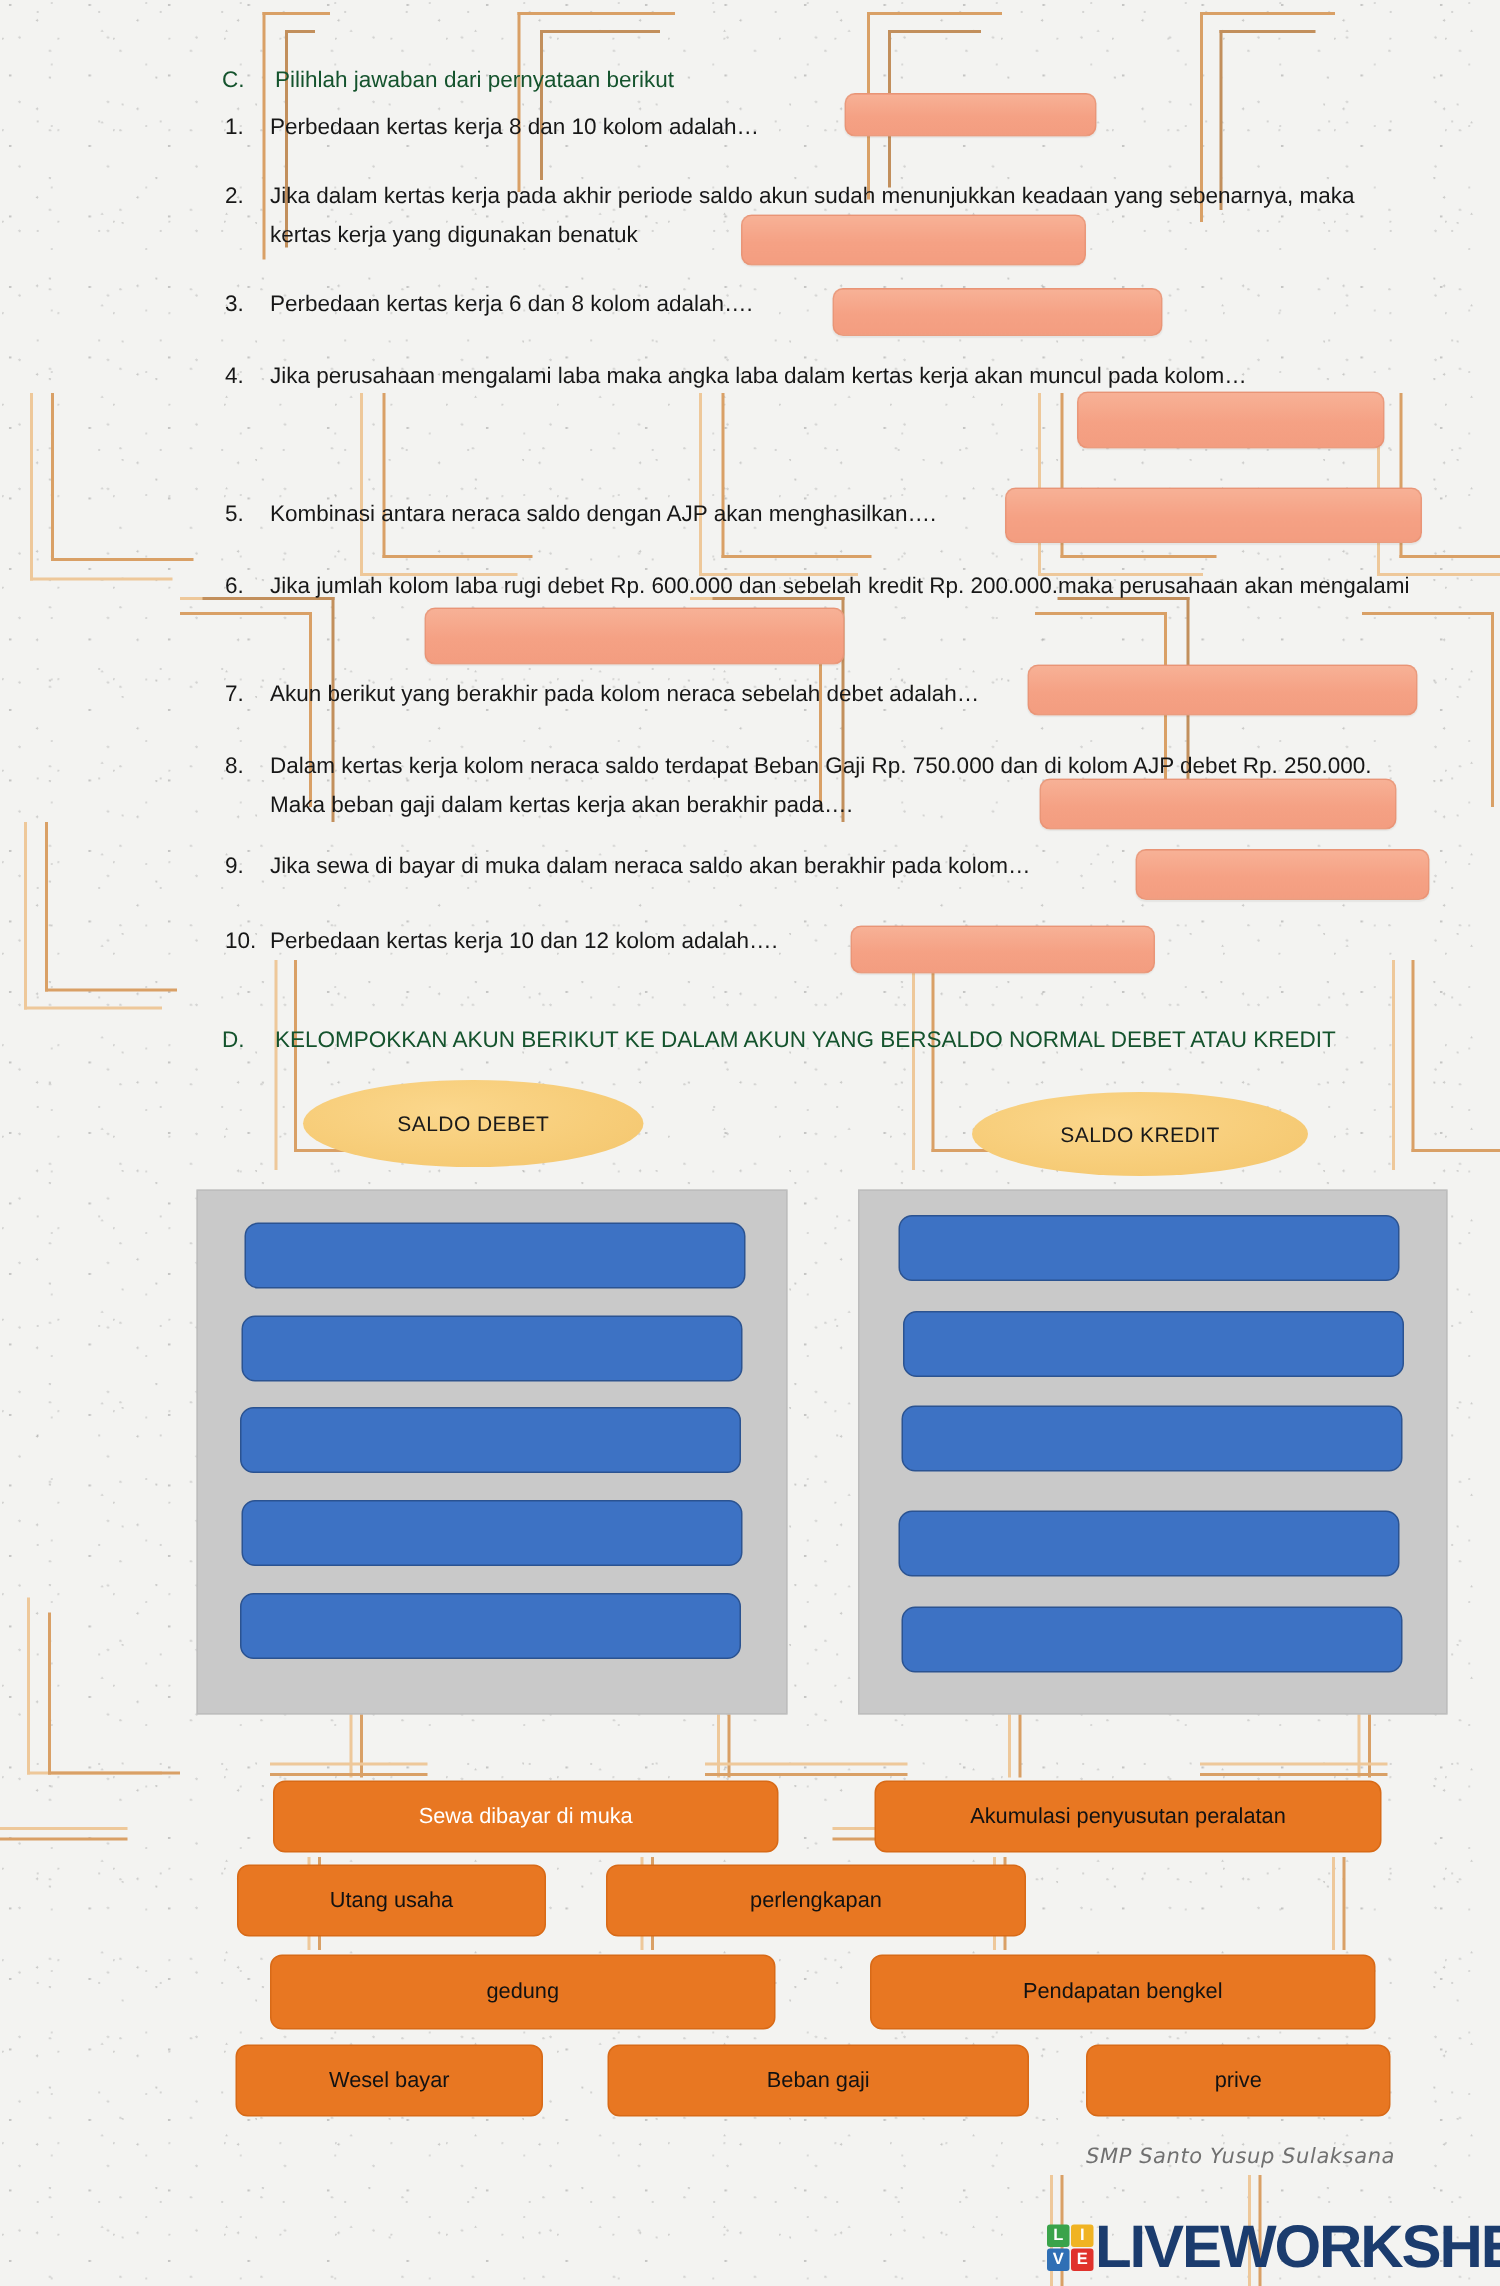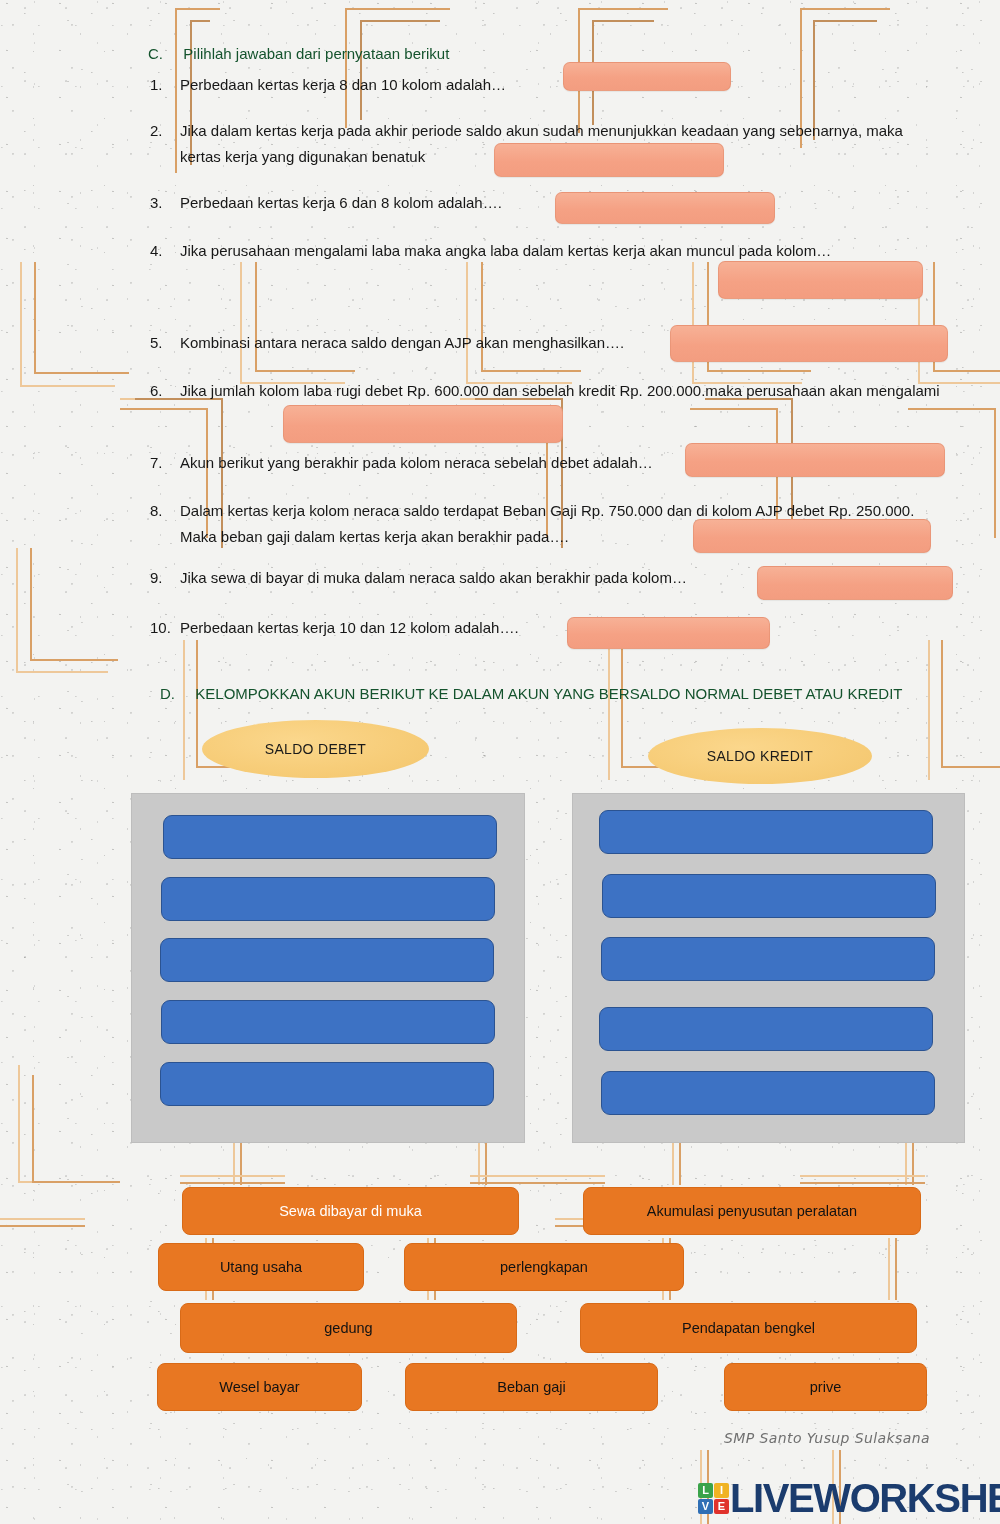--- a/index.html
+++ b/index.html
@@ -315,21 +315,21 @@
     <span class="txt">Jika sewa di bayar di muka dalam neraca saldo akan berakhir pada kolom…</span>
   </div>
   <div class="ansbox" style="left:757px; top:566px; width:196px; height:34px;"></div>
 
   <div class="q" style="left:150px; top:615px; width:420px;">
     <span class="num">10.</span>
     <span class="txt">Perbedaan kertas kerja 10 dan 12 kolom adalah….</span>
   </div>
   <div class="ansbox" style="left:567px; top:617px; width:203px; height:32px;"></div>
 
-  <div class="section-head" style="left:148px; top:685px;margin-left:12px;">
+  <div class="section-head" style="left:148px; top:685px;">
     <span>D.</span>
     <span style="display:inline-block; width:12px;"></span>
     <span>KELOMPOKKAN AKUN BERIKUT KE DALAM AKUN YANG BERSALDO NORMAL DEBET ATAU KREDIT</span>
   </div>
 
   <div class="ellipse" style="left:202px; top:720px; width:227px; height:58px;justify-content:center;">
     <span>SALDO DEBET</span>
   </div>
   <div class="ellipse" style="left:648px; top:728px; width:224px; height:56px;">
     <span>SALDO KREDIT</span>
@@ -368,21 +368,21 @@
   <div class="chip" style="left:180px; top:1303px; width:337px; height:50px;">
     <span>gedung</span>
   </div>
   <div class="chip" style="left:580px; top:1303px; width:337px; height:50px;">
     <span>Pendapatan bengkel</span>
   </div>
 
   <div class="chip" style="left:157px; top:1363px; width:205px; height:48px;">
     <span>Wesel bayar</span>
   </div>
-  <div class="chip" style="left:405px; top:1363px; width:253px; height:48px;">
+  <div class="chip" style="left:405px; top:1363px; width:281px; height:48px;">
     <span>Beban gaji</span>
   </div>
   <div class="chip" style="left:724px; top:1363px; width:203px; height:48px;">
     <span>prive</span>
   </div>
 
   <div class="school" style="left:724px; top:1430px;">SMP Santo Yusup Sulaksana</div>
 
   <div class="lw-logo" style="left:698px; top:1478px;">
     <div class="lw-blocks">

